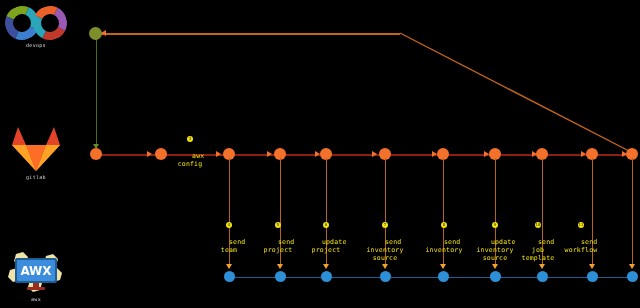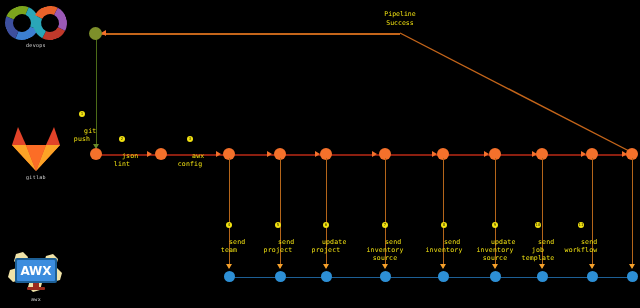--- a/index.html
+++ b/index.html
@@ -94,32 +94,25 @@
     </div>
     <div class="logo-caption">awx</div>
   </div>
 
   <div class="edge hline" style="left:100px;top:33px;width:300px;background:#c4651a;"></div>
 
   <svg style="position:absolute;left:396px;top:28px;width:240px;height:130px;">
     <line x1="4" y1="5" x2="235" y2="124" stroke="#c4651a" stroke-width="1.4"></line>
   </svg>
   <div class="arrow arr-left" style="left:101px;top:29.5px;"></div>
-  <div class="pipeline-label" style="left:358px;top:10px;width:84px;">Pipeline
-Success</div>
 
   <div class="edge vline" style="left:95.5px;top:36px;height:112px;background:#4c6b18;"></div>
   <div class="arrow arr-down-green" style="left:92.7px;top:144px;"></div>
   <div class="node node-green" style="left:89px;top:27px;width:13px;height:13px;"></div>
 
-  <div class="label" style="left:62px;top:95px;width:40px;">
-    <span class="badge">1</span>
-    <span>git
-push</span>
-  </div>
 
   <div class="edge hline" style="left:96px;top:154px;width:536px;background:#8c1f10;height:2px;"></div>
 
   <div class="arrow arr-right" style="left:147px;top:151px;"></div>
   <div class="arrow arr-right" style="left:216px;top:151px;"></div>
   <div class="arrow arr-right" style="left:267px;top:151px;"></div>
   <div class="arrow arr-right" style="left:315px;top:151px;"></div>
   <div class="arrow arr-right" style="left:372px;top:151px;"></div>
   <div class="arrow arr-right" style="left:432px;top:151px;"></div>
   <div class="arrow arr-right" style="left:484px;top:151px;"></div>
@@ -152,25 +145,20 @@
   <div class="arrow arr-down" style="left:225.7px;top:264px;"></div>
   <div class="arrow arr-down" style="left:276.7px;top:264px;"></div>
   <div class="arrow arr-down" style="left:322.7px;top:264px;"></div>
   <div class="arrow arr-down" style="left:381.7px;top:264px;"></div>
   <div class="arrow arr-down" style="left:439.7px;top:264px;"></div>
   <div class="arrow arr-down" style="left:491.7px;top:264px;"></div>
   <div class="arrow arr-down" style="left:538.7px;top:264px;"></div>
   <div class="arrow arr-down" style="left:588.7px;top:264px;"></div>
   <div class="arrow arr-down" style="left:628.7px;top:264px;"></div>
 
-  <div class="label" style="left:100px;top:120px;width:44px;">
-    <span class="badge">2</span>
-    <span>json
-lint</span>
-  </div>
   <div class="label" style="left:166px;top:120px;width:48px;">
     <span class="badge">3</span>
     <span>awx
 config</span>
   </div>
 
   <div class="label" style="left:206px;top:206px;width:46px;">
     <span class="badge">4</span>
     <span>send
 team</span>

